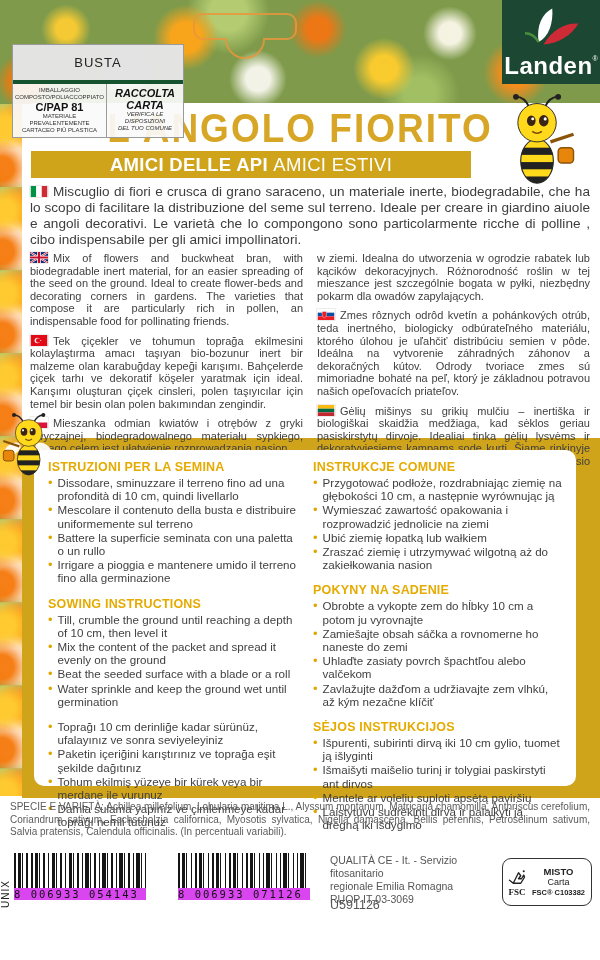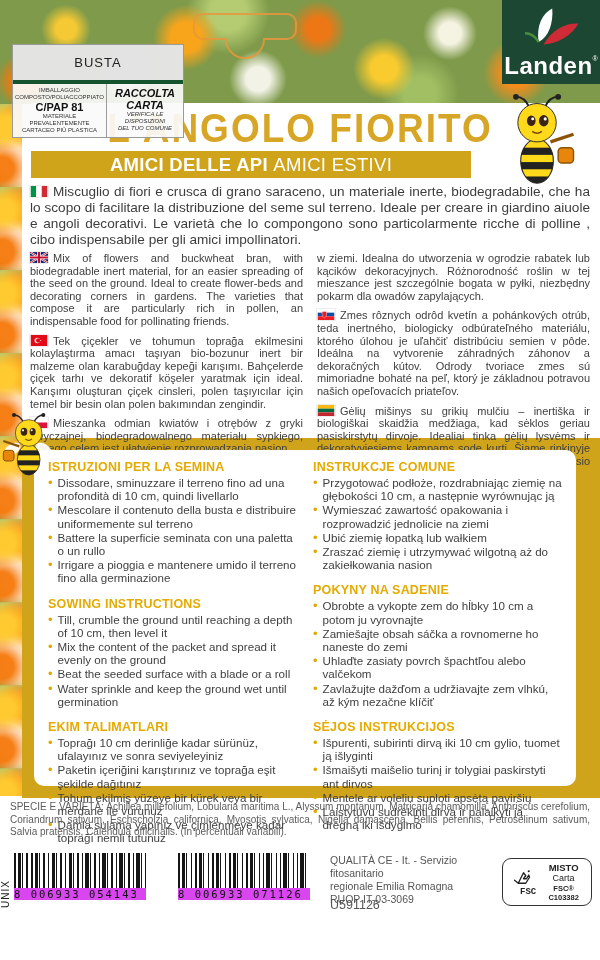--- a/index.html
+++ b/index.html
@@ -88,21 +88,21 @@
   .bars{height:36px;background:
     repeating-linear-gradient(90deg,#151515 0 1.5px,transparent 1.5px 3.5px,#151515 3.5px 6.5px,
       transparent 6.5px 8px,#151515 8px 9px,transparent 9px 12.5px,#151515 12.5px 14px,transparent 14px 17px);}
   .bc-num{font-family:"DejaVu Sans Mono",monospace;font-size:10.5px;letter-spacing:2px;color:#111;
     background:#d946ef;margin-top:-1px;white-space:pre;}
   .quality{position:absolute;left:330px;top:854px;width:170px;font-size:10.5px;line-height:13px;color:#555;z-index:2;}
   .lot{position:absolute;left:330px;top:898px;font-size:12.5px;color:#555;z-index:2;}
   .fsc-box{position:absolute;left:502px;top:858px;width:90px;height:48px;border:1.5px solid #333;
     border-radius:9px;z-index:2;display:flex;align-items:center;box-sizing:border-box;padding:3px 5px;gap:5px;}
   .fsc-left{display:flex;flex-direction:column;align-items:center;}
-  .fsc-word{font-family:Liberation Mono, monospace;font-size:9px;font-weight:bold;color:#222;line-height:9px;margin-left:12px;}
+  .fsc-word{font-family:Liberation Serif, serif;font-size:9px;font-weight:bold;color:#222;line-height:9px;}
   .fsc-right{flex:1;text-align:center;color:#222;}
   .fsc-misto{font-size:9.5px;font-weight:bold;line-height:10px;}
   .fsc-carta{font-size:9px;line-height:10px;}
   .fsc-cert{font-size:7.5px;font-weight:bold;line-height:9px;margin-top:1px;}
   .hidden-defs{position:absolute;width:0;height:0;overflow:hidden;}
 </style>
 </head>
 <body>
 
 <svg class="hidden-defs">
@@ -268,21 +268,20 @@
             <span class="dot">•</span>
             <span>Beat the seeded surface with a blade or a roll</span>
           </li>
         <li>
             <span class="dot">•</span>
             <span>Water sprinkle and keep the ground wet until germination</span>
           </li>
       </ul>
     </div>
     <div class="sec">
-      <div class="sec-h">EKIM TALIMATLARI</div>
       <ul class="blist">
         <li>
             <span class="dot">•</span>
             <span>Toprağı 10 cm derinliğe kadar sürünüz, ufalayınız ve sonra seviyeleyiniz</span>
           </li>
         <li>
             <span class="dot">•</span>
             <span>Paketin içeriğini karıştırınız ve toprağa eşit şekilde dağıtınız</span>
           </li>
         <li>

